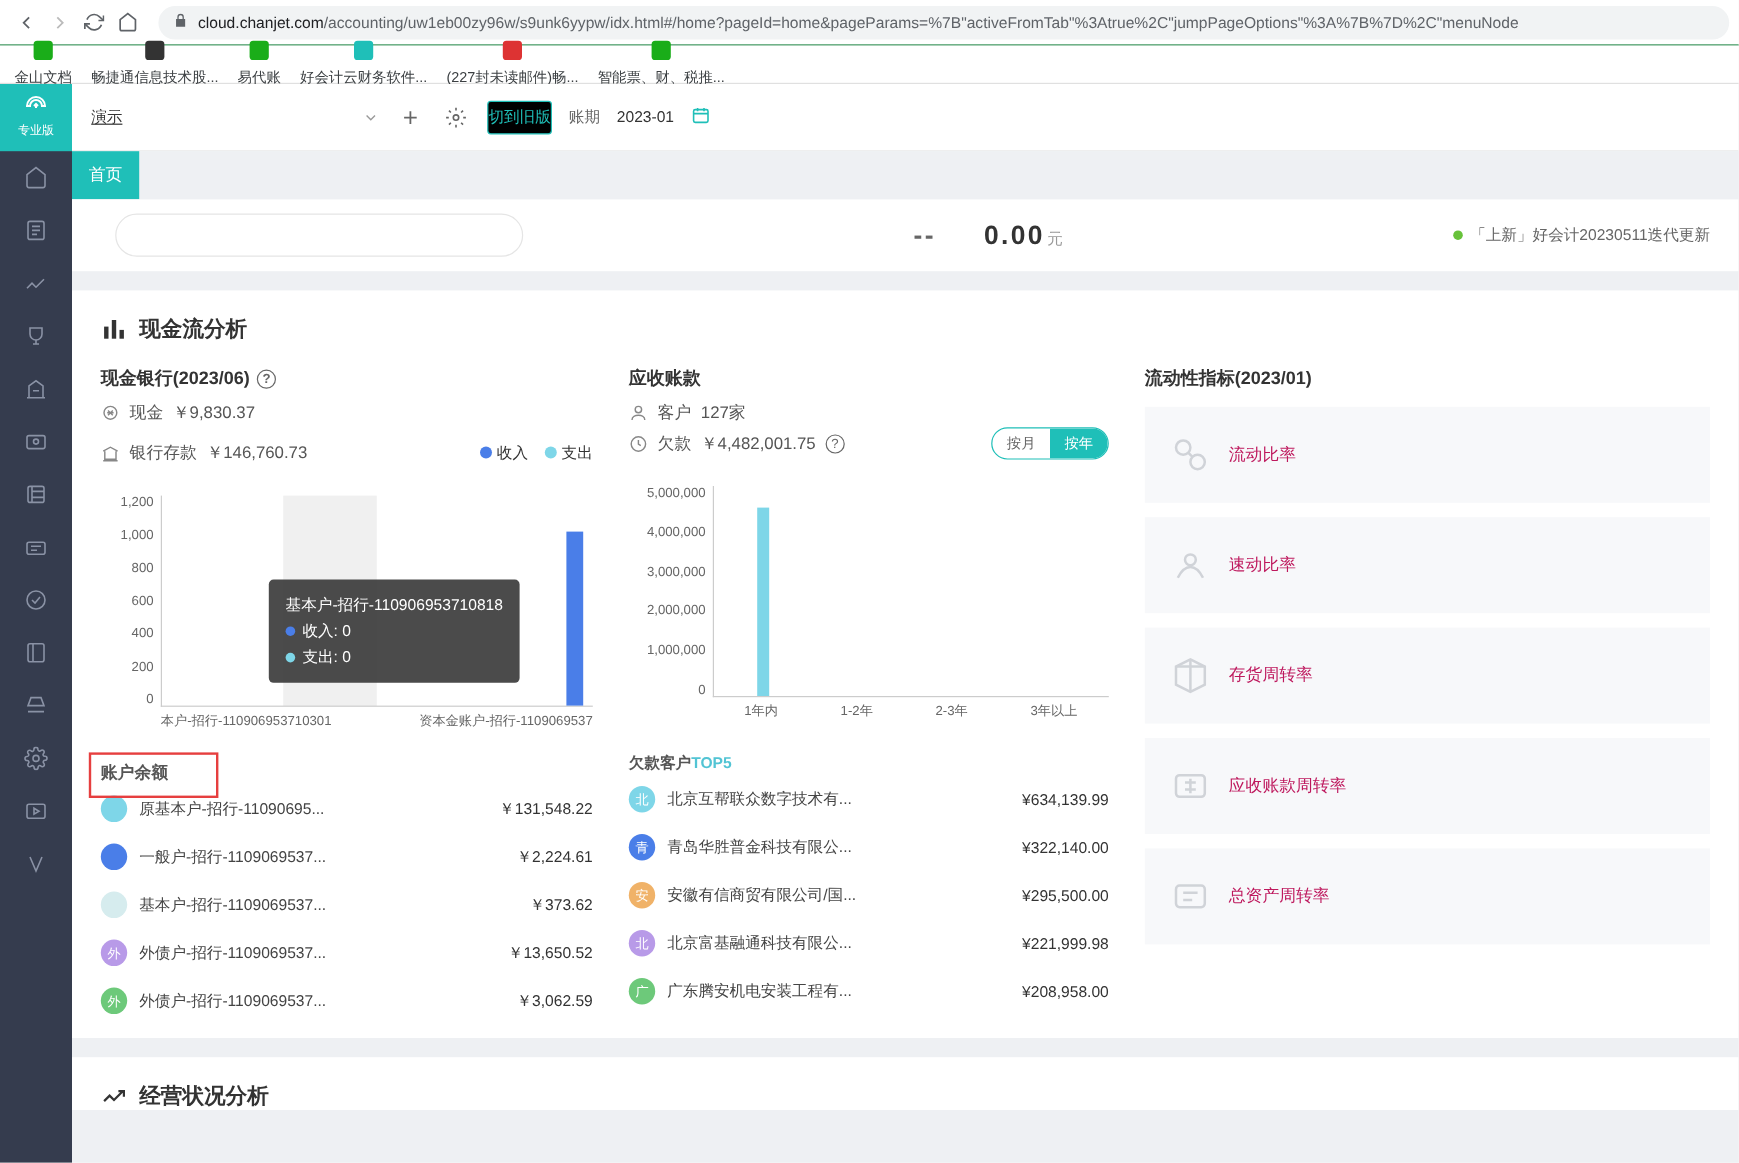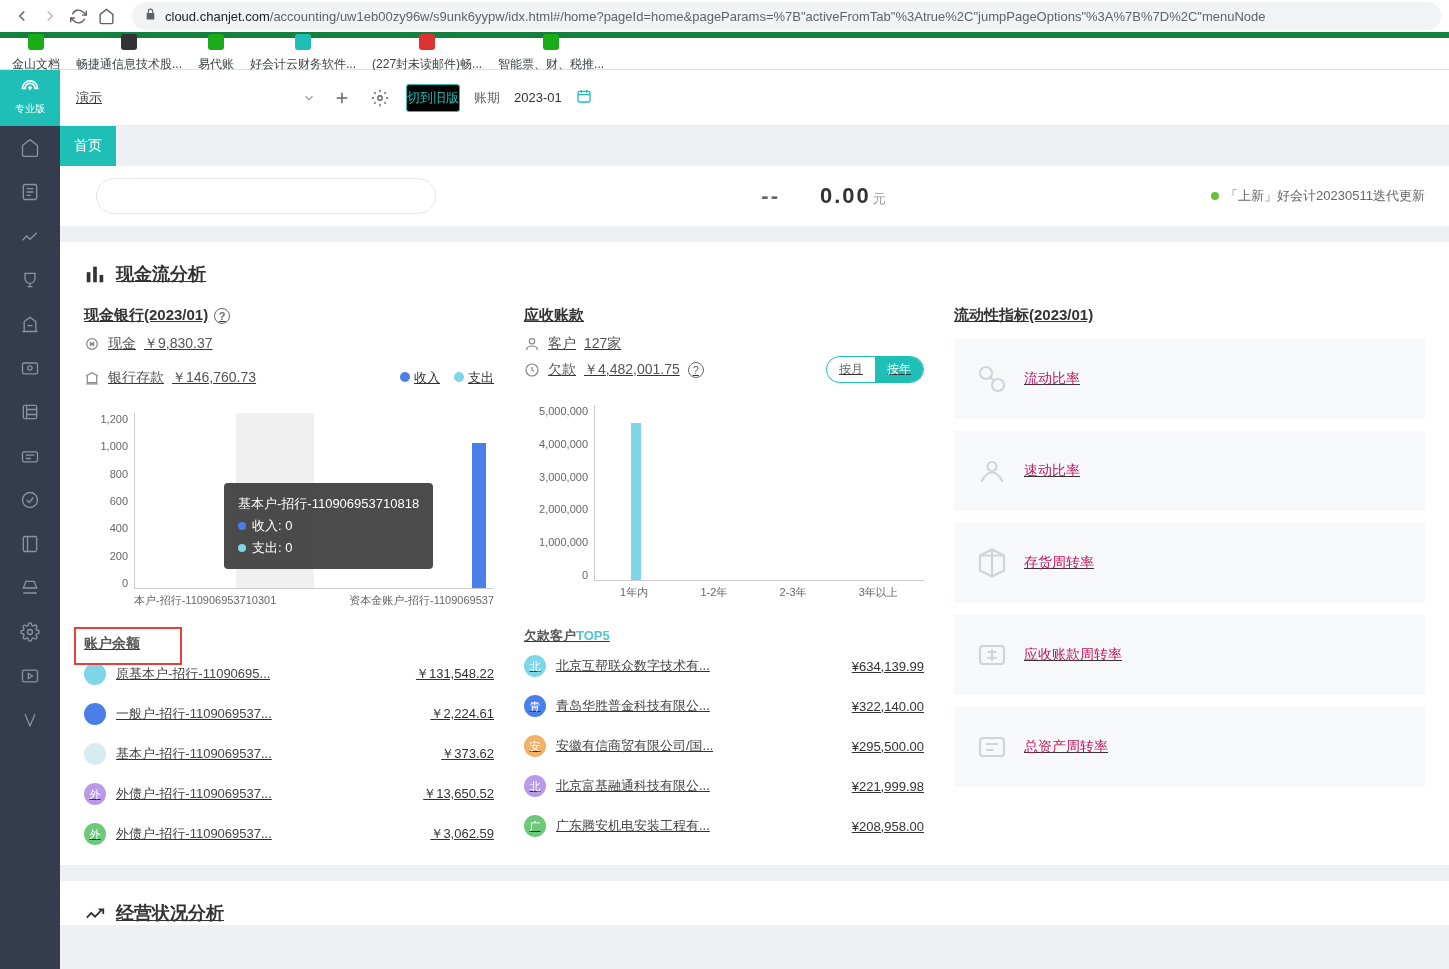--- a/index.html
+++ b/index.html
@@ -1,19 +1,19 @@
 <!DOCTYPE html>
 <html><head>
   <meta charset="utf-8">
   <style>
     * { margin: 0; padding: 0; box-sizing: border-box; }
     body { font-family: -apple-system, "Microsoft YaHei", sans-serif; font-size: 13px; color: #333; background: #f5f5f5; overflow: hidden; width: 1449px; height: 969px; }
     
     
-    .browser-bar { height: 38px; background: #fff; display: flex; align-items: center; padding: 0 8px; border-bottom: 6px solid #15803d; }
+    .browser-bar { height: 38px; background: #fff; display: flex; align-items: center; padding: 0 8px; border-bottom: 1px solid #15803d; }
     .nav-btn { width: 28px; height: 28px; display: flex; align-items: center; justify-content: center; color: #5f6368; cursor: pointer; border-radius: 14px; }
     .nav-btn.disabled { color: #bbb; }
     .url-bar { flex: 1; margin-left: 12px; display: flex; align-items: center; background: #f1f3f4; height: 28px; border-radius: 14px; padding: 0 12px; color: #202124; font-size: 13px; }
     .url-bar .lock { margin-right: 8px; color: #5f6368; }
     .url-host { color: #202124; }
     .url-rest { color: #5f6368; }
     
     .bookmarks-bar { height: 32px; background: #fff; display: flex; align-items: center; padding: 0 12px; gap: 16px; border-bottom: 1px solid #e0e0e0; }
     .bookmark { display: flex; align-items: center; gap: 6px; color: #3c4043; font-size: 12px; cursor: pointer; flex-direction: column; }
     .bm-icon { width: 16px; height: 16px; border-radius: 3px; display: flex; align-items: center; justify-content: center; font-size: 10px; color: #fff; }
@@ -39,21 +39,21 @@
     
     .content { flex: 1; overflow: auto; padding: 0; }
     
     .top-strip { background: #fff; margin: 0 0 16px 0; padding: 12px 24px; display: flex; align-items: center; justify-content: space-between; }
     .top-strip .search-ph { width: 340px; height: 36px; border: 1px solid #e5e5e5; border-radius: 18px; margin-left: 12px; }
     .big-num { font-size: 22px; font-weight: 600; letter-spacing: 2px; }
     .unit { font-size: 13px; color: #999; margin-left: 2px; }
     .news-dot { width: 8px; height: 8px; background: #67c23a; border-radius: 50%; display: inline-block; margin-right: 6px; }
     .news { color: #666; font-size: 13px; }
     
-    .panel { background: #fff; padding: 20px 24px; text-decoration: underline; }
+    .panel { background: #fff; padding: 20px 24px; }
     .panel-title { display: flex; align-items: center; gap: 10px; font-size: 18px; font-weight: 600; margin-bottom: 20px; }
     
     .three-col { display: flex; gap: 30px; }
     .col-a { width: 410px; }
     .col-b { width: 400px; }
     .col-c { flex: 1; }
     
     .sub-title { font-size: 15px; font-weight: 600; margin-bottom: 10px; display: flex; align-items: center; gap: 6px; }
     .help-icon { width: 16px; height: 16px; border: 1.5px solid #666; border-radius: 50%; display: inline-flex; align-items: center; justify-content: center; font-size: 11px; color: #666; }
     .stat-line { display: flex; align-items: center; gap: 8px; color: #555; font-size: 14px; margin: 8px 0; }
@@ -298,21 +298,21 @@
               <rect x="10" y="4" width="4" height="17"></rect>
               <rect x="17" y="13" width="4" height="8"></rect>
             </svg>
           <span>现金流分析</span>
         </div>
 
         <div class="three-col">
 
           <div class="col-a">
             <div class="sub-title">
-              <span>现金银行(2023/01)</span>
+              <span>现金银行(2023/06)</span>
               <span class="help-icon">?</span>
             </div>
             <div class="stat-line">
               <svg class="stat-ico" viewBox="0 0 24 24" fill="none" stroke="#888" stroke-width="1.8">
                   <circle cx="12" cy="12" r="8"></circle>
                   <path d="M9 9l6 6M15 9l-6 6M8 12h8"></path>
                 </svg>
               <span>现金</span>
               <span>￥9,830.37</span>
             </div>

